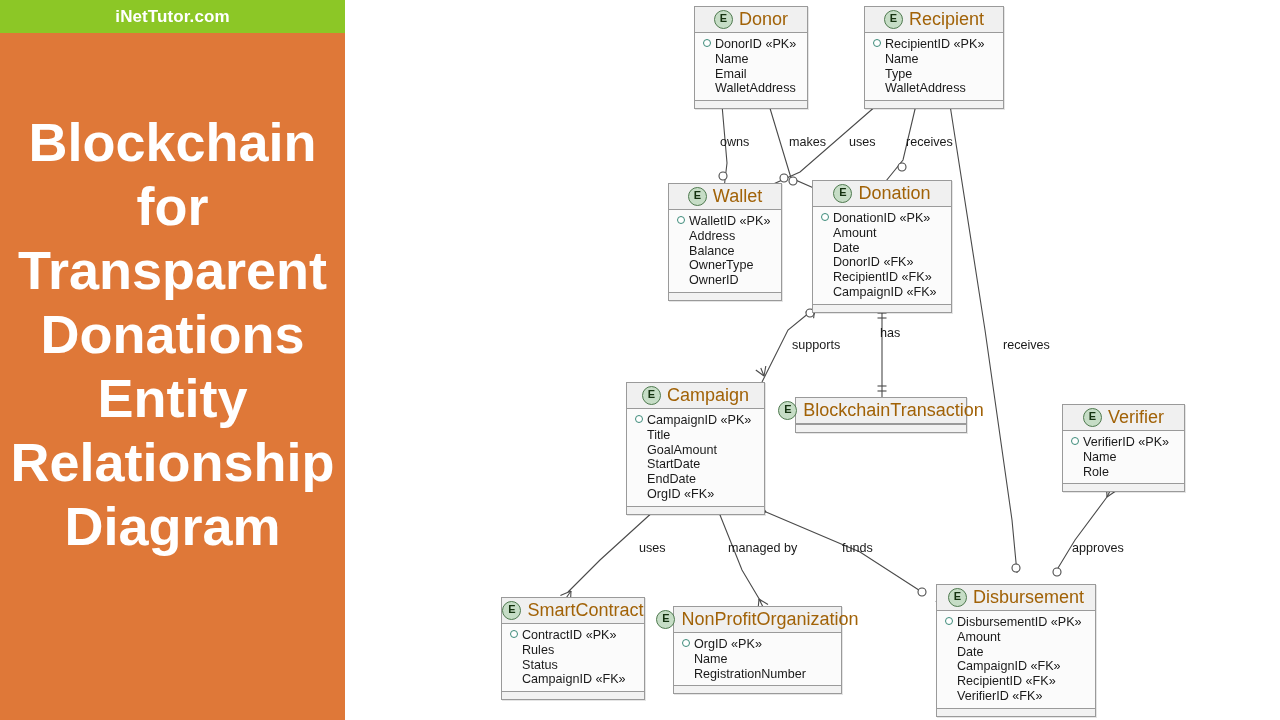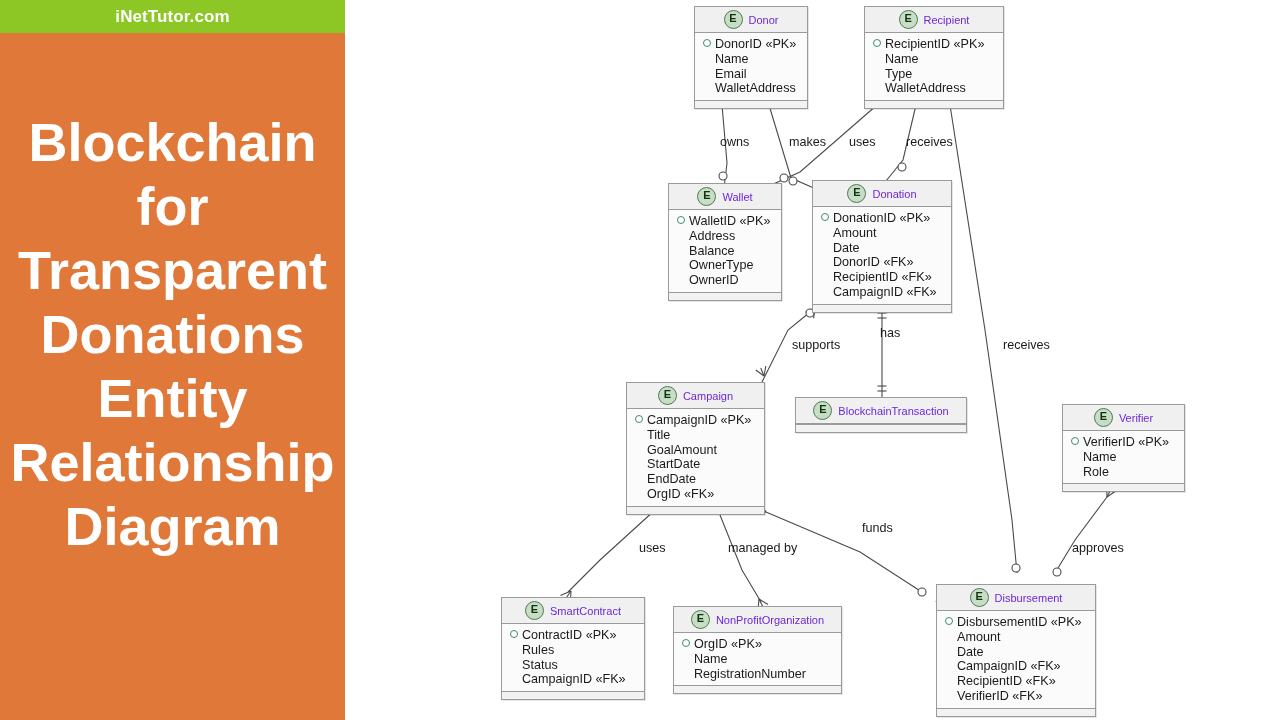--- a/index.html
+++ b/index.html
@@ -97,22 +97,22 @@
     border: 1.3px solid #4f7a4f;
     color: #14320f;
     font-size: 11px;
     font-weight: bold;
     line-height: 15px;
     text-align: center;
     flex: 0 0 auto;
     font-family: "Liberation Sans", sans-serif;
   }
   .entity-name {
-    font-size: 11px;
-    color: #6d28d9;
+    font-size: 18px;
+    color: #a16207;
     white-space: nowrap;
     font-family: "Liberation Sans", sans-serif;
   }
   .entity-body {
     padding: 4px 6px 4px 8px;
     background: #fbfbfb;
   }
   .attr {
     display: flex;
     align-items: baseline;
@@ -520,17 +520,17 @@
     <div id="label-layer">
         <div class="edge-label" style="left: 375px; top: 135px;">owns</div>
         <div class="edge-label" style="left: 444px; top: 135px;">makes</div>
         <div class="edge-label" style="left: 504px; top: 135px;">uses</div>
         <div class="edge-label" style="left: 561px; top: 135px;">receives</div>
         <div class="edge-label" style="left: 447px; top: 338px;">supports</div>
         <div class="edge-label" style="left: 535px; top: 326px;">has</div>
         <div class="edge-label" style="left: 658px; top: 338px;">receives</div>
         <div class="edge-label" style="left: 294px; top: 541px;">uses</div>
         <div class="edge-label" style="left: 383px; top: 541px;">managed by</div>
-        <div class="edge-label" style="left: 497px; top: 521px; margin-left: 20px;">funds</div>
+        <div class="edge-label" style="left: 497px; top: 541px;">funds</div>
         <div class="edge-label" style="left: 727px; top: 541px;">approves</div>
       </div>
   </div>
 </div>
 
 </body></html>

